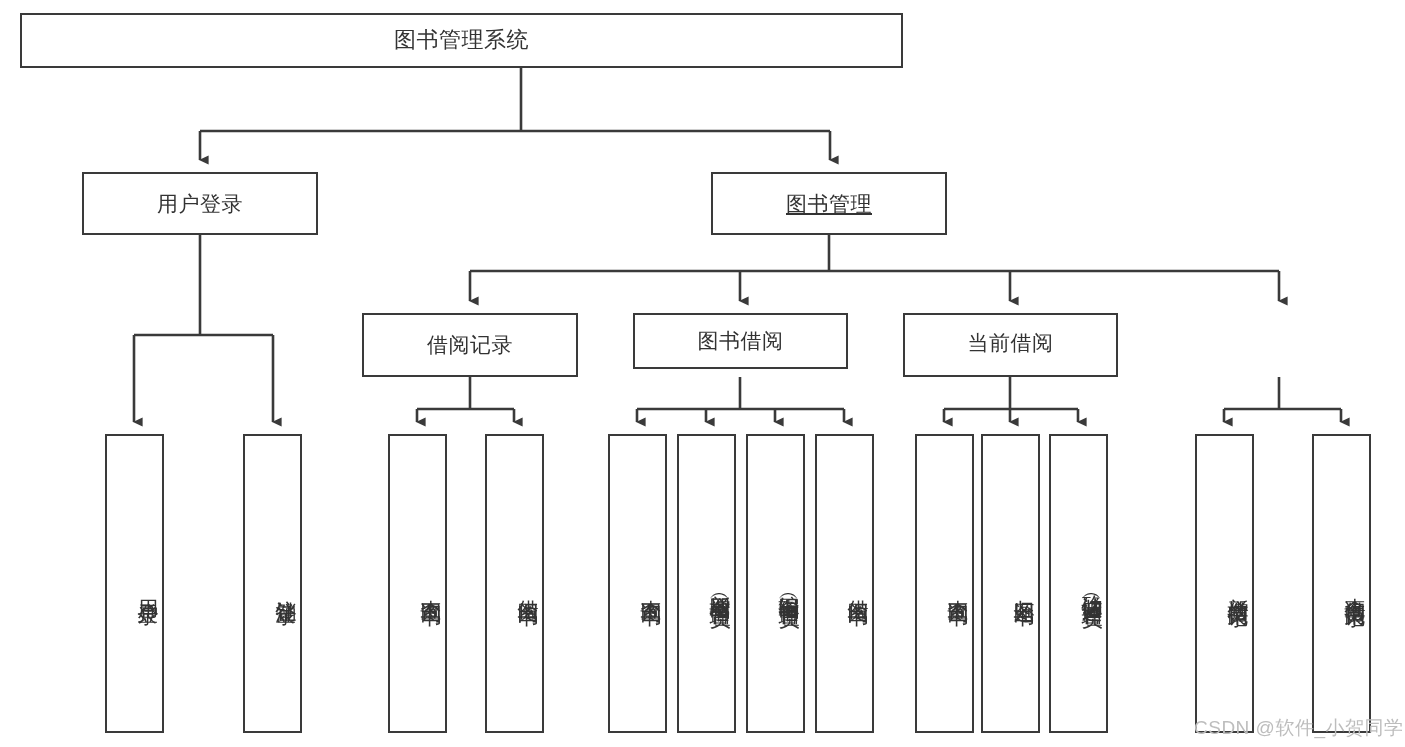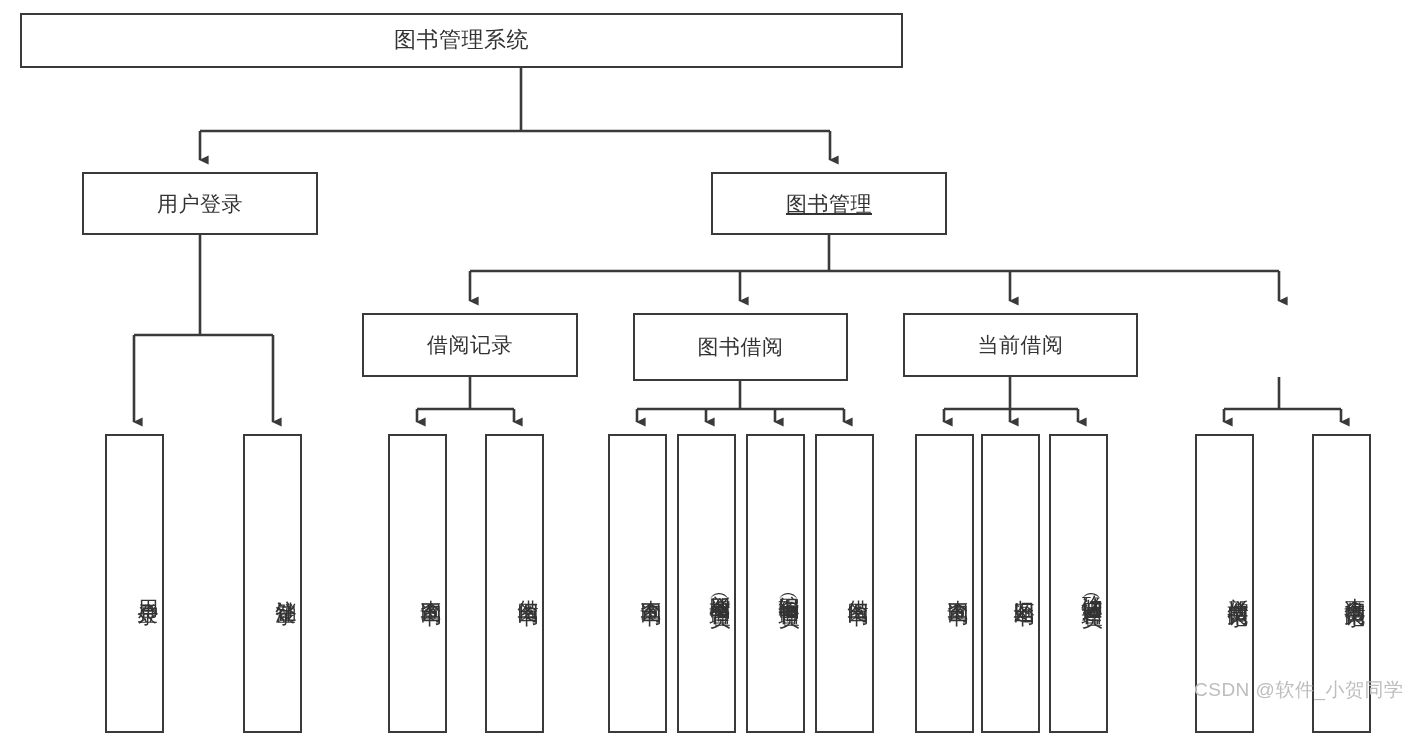--- a/index.html
+++ b/index.html
@@ -131,24 +131,24 @@
   <div class="node horiz" style="left:82px; top:172px; width:236px; height:63px;">
     <span>用户登录</span>
   </div>
   <div class="node horiz" style="left:711px; top:172px; width:236px; height:63px;text-decoration:underline;">
     <span>图书管理</span>
   </div>
 
   <div class="node horiz" style="left:362px; top:313px; width:216px; height:64px;">
     <span>借阅记录</span>
   </div>
-  <div class="node horiz" style="left:633px; top:313px; width:215px; height:68px;">
+  <div class="node horiz" style="left:633px; top:313px; width:215px; height:56px;">
     <span>图书借阅</span>
   </div>
-  <div class="node horiz" style="left:903px; top:313px; width:235px; height:64px;">
+  <div class="node horiz" style="left:903px; top:313px; width:215px; height:64px;font-family:Liberation Mono, monospace;">
     <span>当前借阅</span>
   </div>
 
   <div class="node vert" style="left:105px; top:434px; width:59px; height:299px;">
     <span class="vlabel">用户登录</span>
   </div>
   <div class="node vert" style="left:243px; top:434px; width:59px; height:299px;">
     <span class="vlabel">注销登录</span>
   </div>
 
@@ -182,17 +182,17 @@
     <span class="vlabel">确认归还（管理员）</span>
   </div>
 
   <div class="node vert" style="left:1195px; top:434px; width:59px; height:299px;">
     <span class="vlabel">新增借阅记录</span>
   </div>
   <div class="node vert" style="left:1312px; top:434px; width:59px; height:299px;">
     <span class="vlabel">查询借阅记录</span>
   </div>
 
-  <div class="watermark" style="left:1194px; top:677px;">
+  <div class="watermark" style="left:1194px; top:715px;">
     <span>CSDN @软件_小贺同学</span>
   </div>
 
 </div>
 
 </body></html>

